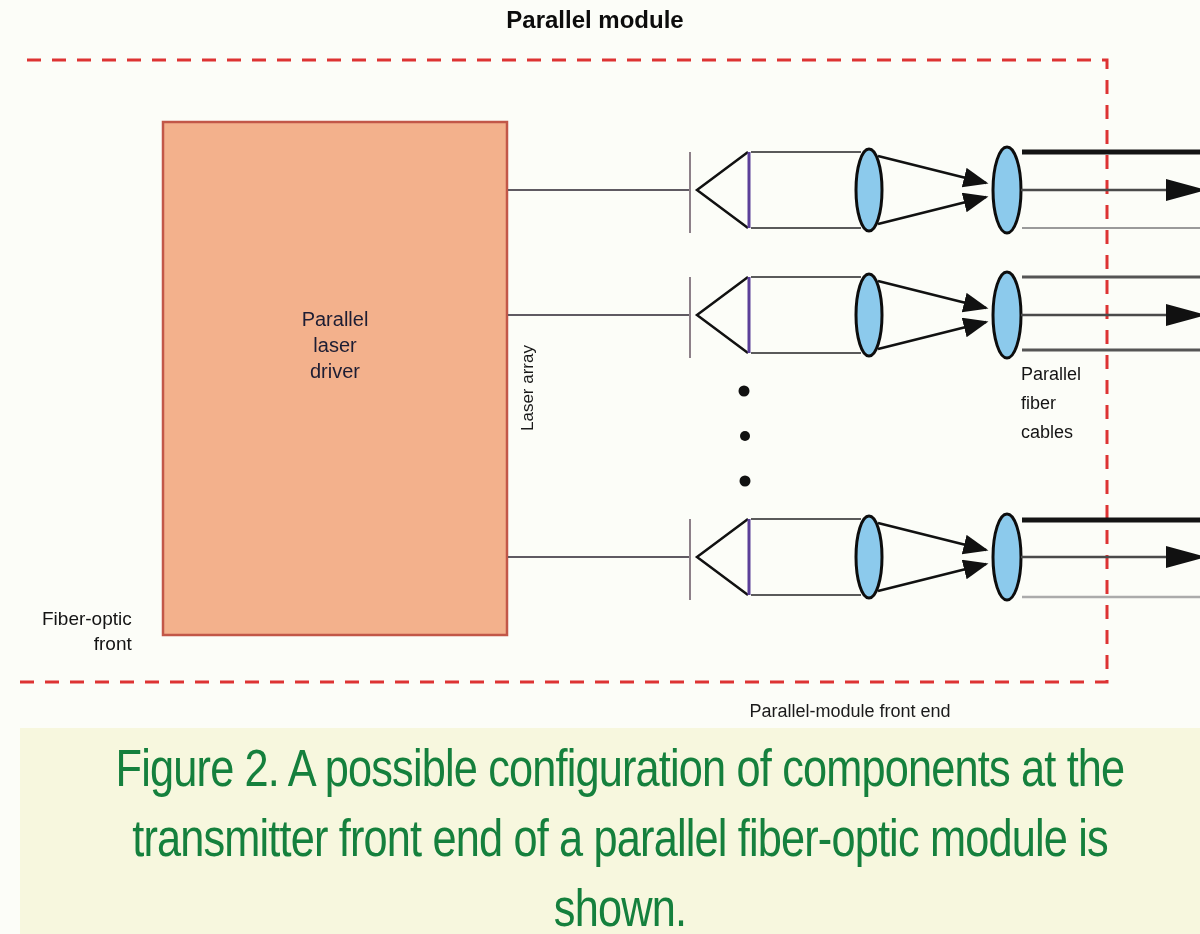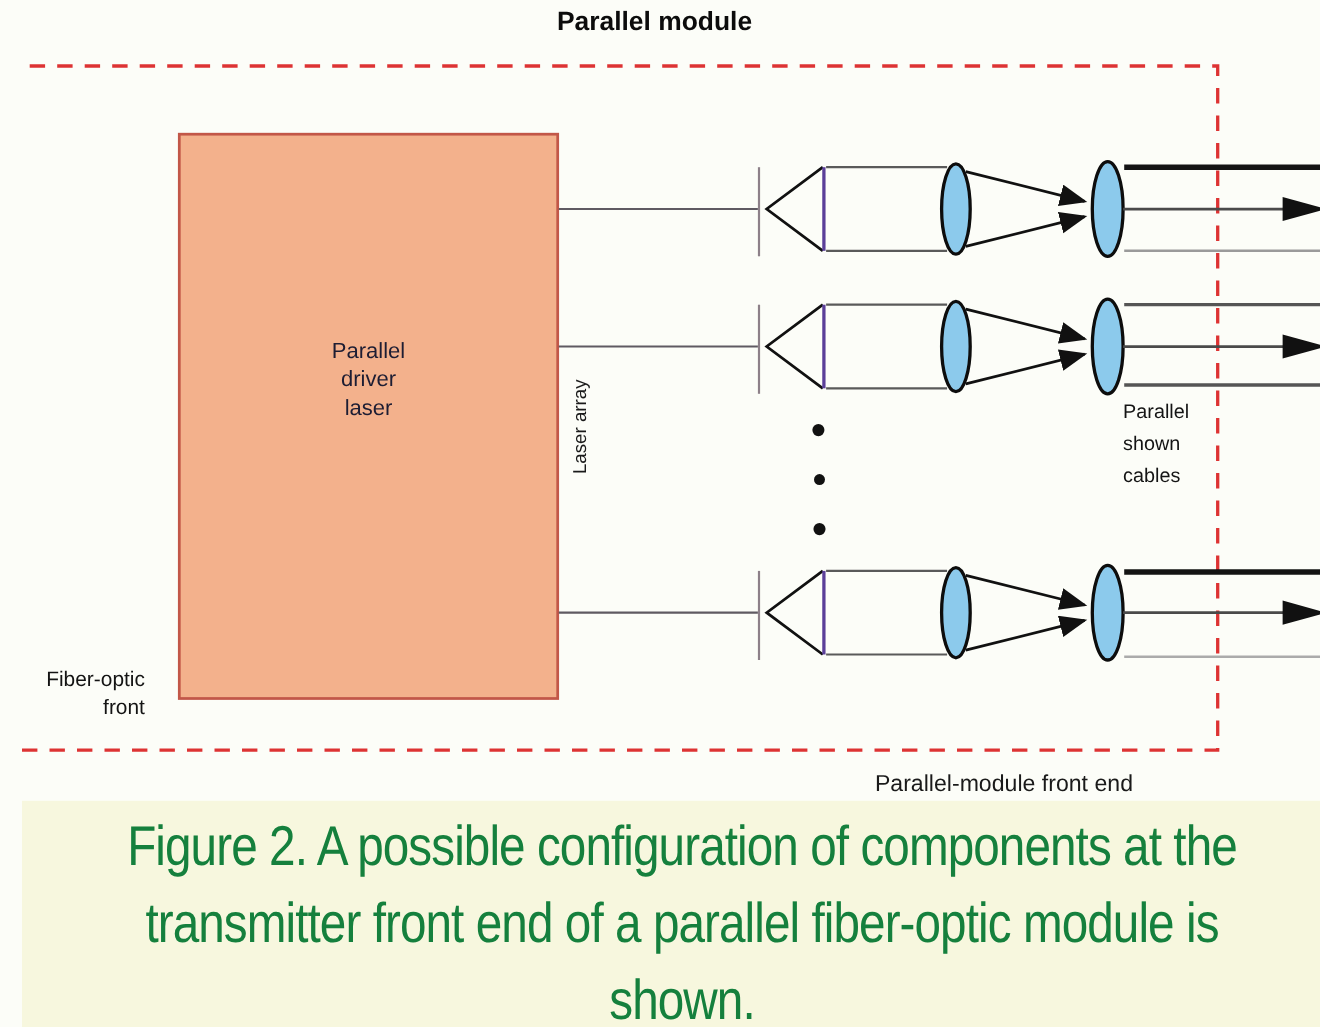--- a/index.html
+++ b/index.html
@@ -23,22 +23,22 @@
     left:508px;top:388px;transform:translate(-50%,-50%) rotate(-90deg);
     white-space:nowrap;font-size:17px;color:#1a1a1a;
   }
   .fiber-module{
     left:22px;top:606px;font-size:19px;line-height:25px;color:#141414;text-align:right;
   }
   .fiber-cables{
     left:1001px;top:360px;font-size:18px;line-height:29px;color:#141414;
   }
   .front-end{
-    left:650px;top:701px;width:360px;text-align:right;
-    font-size:21px;color:#1a1a1a;
+    left:650px;top:701px;width:360px;text-align:center;
+    font-size:18px;color:#1a1a1a;
   }
   .caption{
     position:absolute;left:0;top:728px;width:1200px;height:206px;
     background:#f7f7de;color:#15803d;
     padding-top:6px;box-sizing:border-box;
   }
   .caption .cap-line{
     width:1200px;text-align:center;font-size:51px;line-height:70px;
     transform:scaleX(0.85);transform-origin:50% 50%;
     white-space:nowrap;letter-spacing:-1px;
@@ -106,34 +106,34 @@
       <circle cx="724" cy="391" r="5.5"></circle>
       <circle cx="725" cy="436" r="5"></circle>
       <circle cx="725" cy="481" r="5.5"></circle>
     </g>
   </svg>
 
   <div class="lbl title">Parallel module</div>
 
   <div class="lbl driver-label">
     <div>Parallel</div>
+    <div>laser</div>
     <div>driver</div>
-    <div>laser</div>
   </div>
 
   <div class="lbl laser-array">Laser array</div>
 
   <div class="lbl fiber-module">
     <div>Fiber-optic</div>
     <div>front</div>
   </div>
 
   <div class="lbl fiber-cables">
     <div>Parallel</div>
-    <div>shown</div>
+    <div>fiber</div>
     <div>cables</div>
   </div>
 
   <div class="lbl front-end">Parallel-module front end</div>
 
   <div class="caption">
     <div class="cap-line">Figure 2. A possible configuration of components at the</div>
     <div class="cap-line">transmitter front end of a parallel fiber-optic module is</div>
     <div class="cap-line">shown.</div>
   </div>

